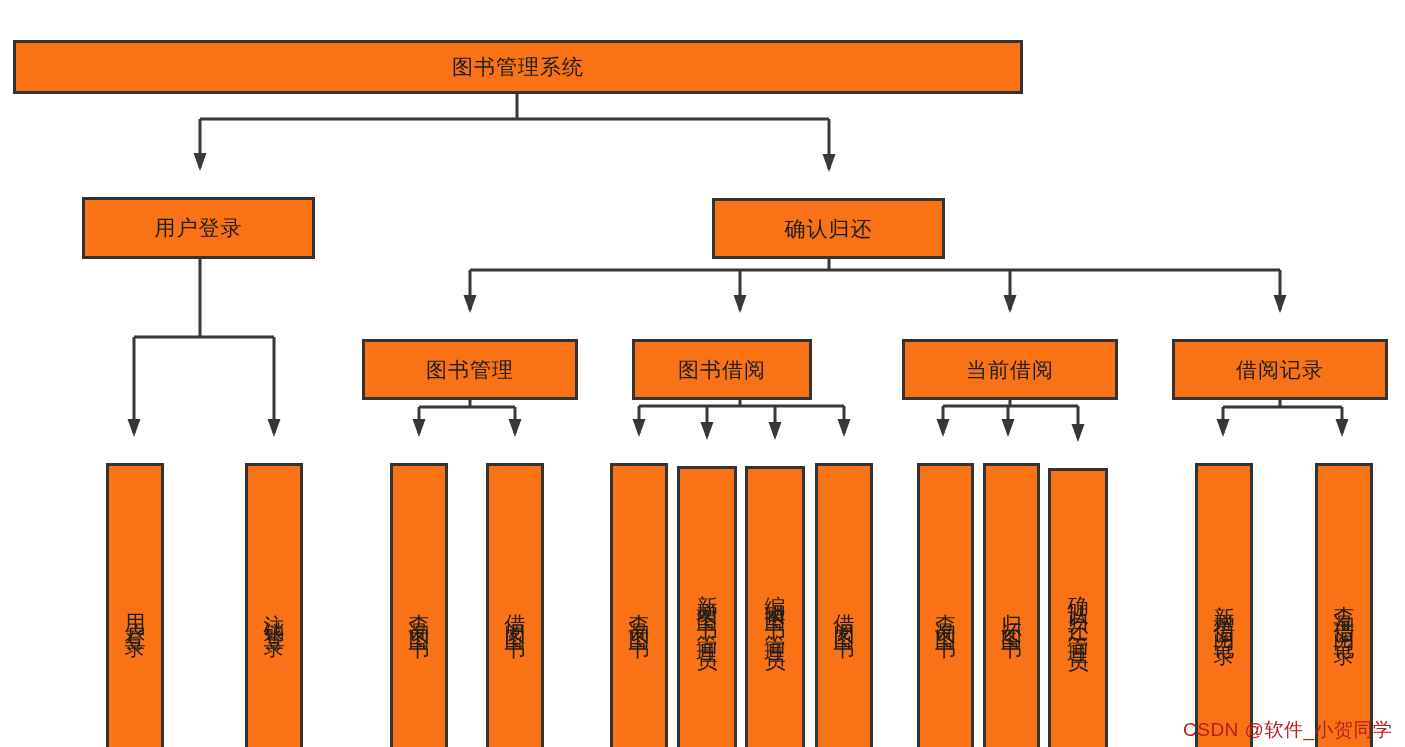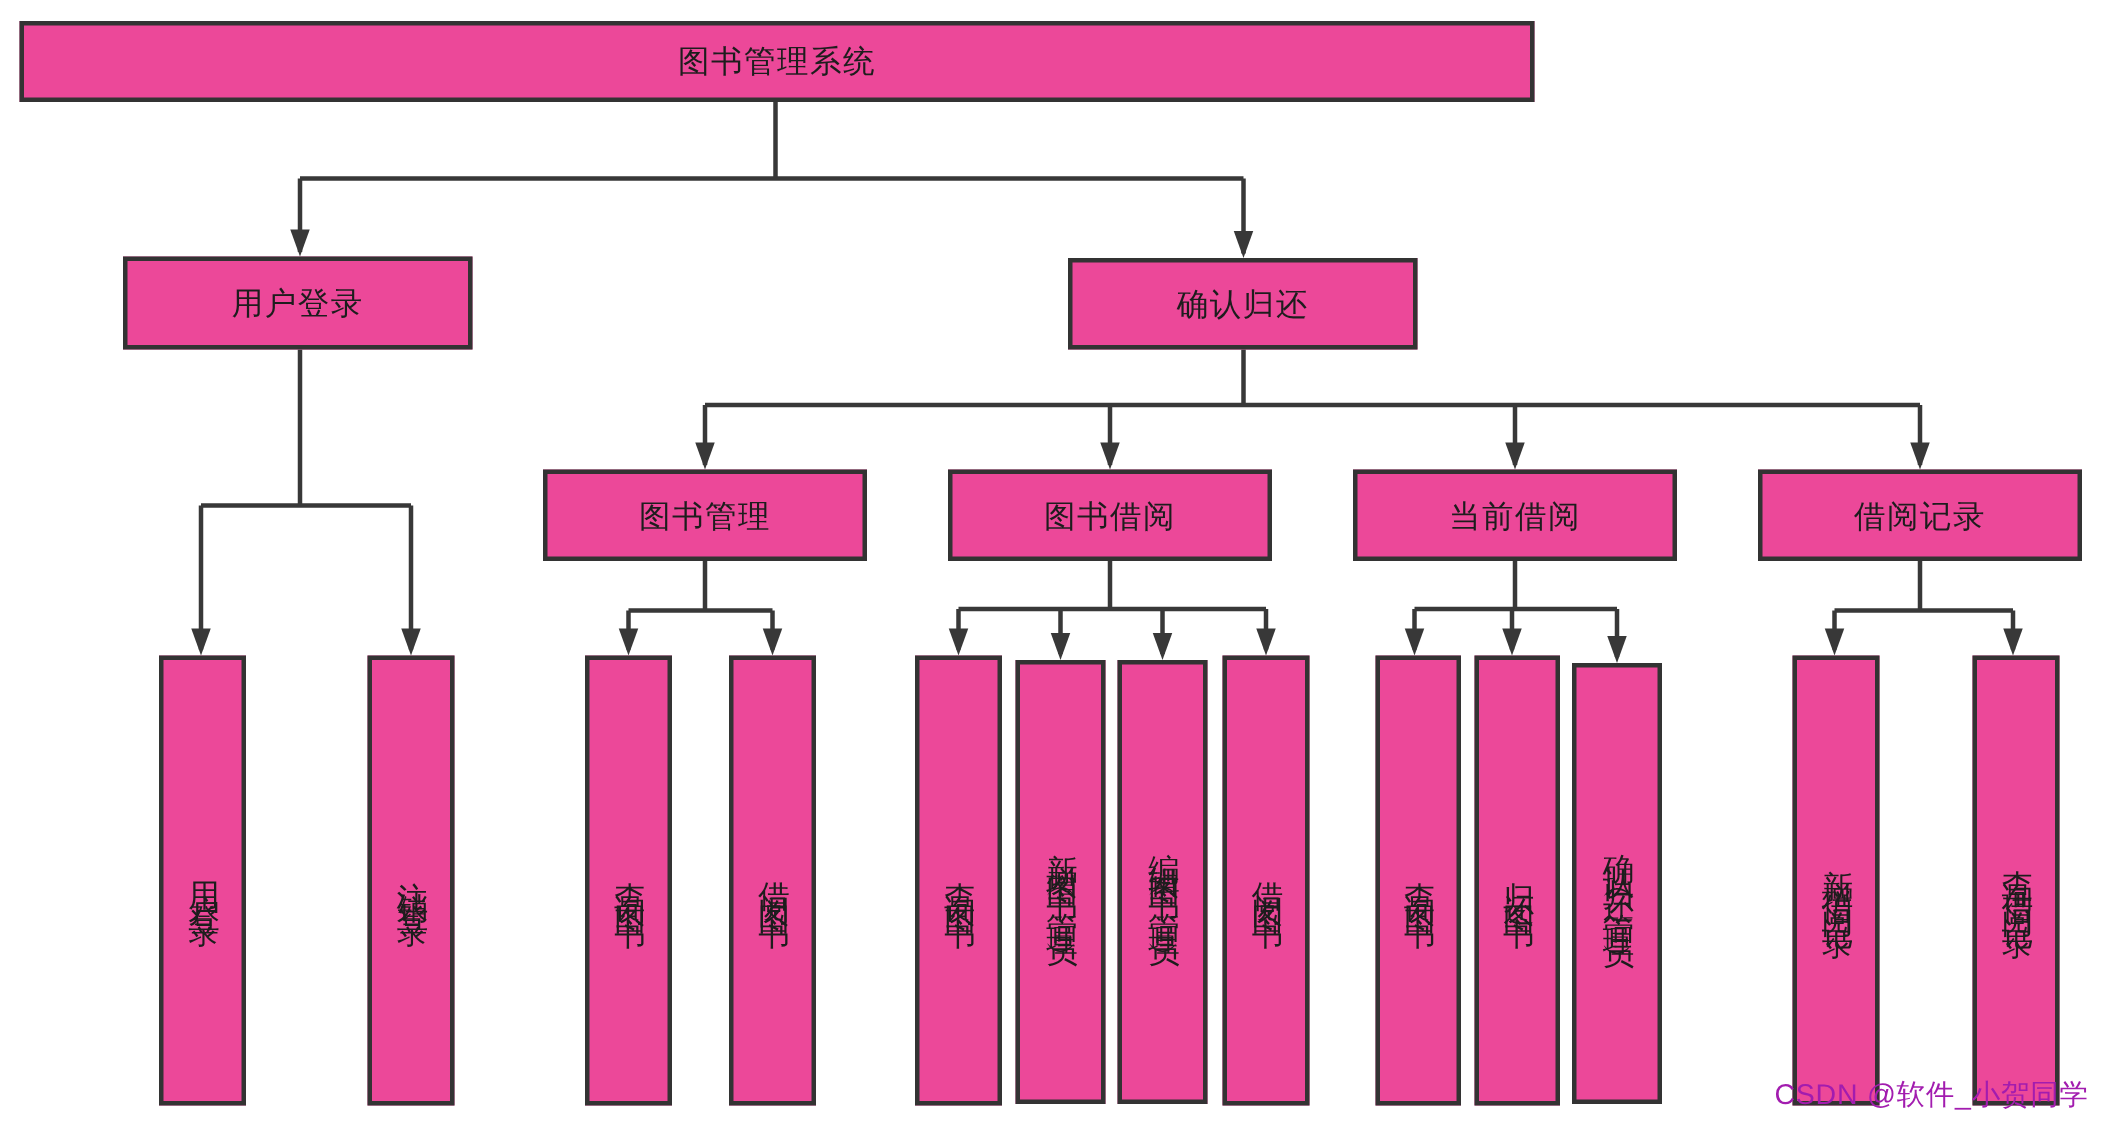--- a/index.html
+++ b/index.html
@@ -7,41 +7,42 @@
   .canvas{
     position:relative;
     width:1405px; height:747px;
     background:#ffffff;
     font-family:"Liberation Sans", sans-serif;
     overflow:hidden;
   }
   svg.wires{ position:absolute; left:0; top:0; z-index:1; }
   .node{
     position:absolute;
-    background:#ec4899;
+    background:#f97316;
     border:3px solid #333333;
     color:#1d1d1d;
     display:flex; align-items:center; justify-content:center;
     z-index:2;
+    margin-top:26px;
   }
   .h-node{ font-size:21px; letter-spacing:1px; }
   .v-node{ font-size:21px; }
   .v-node .vtxt{
     writing-mode:vertical-rl;
     text-orientation:mixed;
     letter-spacing:8px;
     line-height:1.15;
     white-space:nowrap;
   }
   .watermark{
     position:absolute;
     left:1183px; top:717px;
     z-index:5;
     font-size:19px;
-    color:#a21caf;
+    color:#b91c1c;
     letter-spacing:0.5px;
     white-space:nowrap;
   }
 </style>
 </head>
 <body>
 
 <div class="canvas">
 
   <svg class="wires" width="1405" height="747" viewBox="0 0 1405 747">
@@ -76,21 +77,21 @@
       <polygon points="1335.5,419 1348.5,419 1342,437"></polygon>
     </g>
   </svg>
 
   <div class="node h-node" style="left:13px;top:14px;width:1010px;height:54px">图书管理系统</div>
 
   <div class="node h-node" style="left:82px;top:171px;width:233px;height:62px">用户登录</div>
   <div class="node h-node" style="left:712px;top:172px;width:233px;height:61px">确认归还</div>
 
   <div class="node h-node" style="left:362px;top:313px;width:216px;height:61px">图书管理</div>
-  <div class="node h-node" style="left:632px;top:313px;width:216px;height:61px">图书借阅</div>
+  <div class="node h-node" style="left:632px;top:313px;width:180px;height:61px">图书借阅</div>
   <div class="node h-node" style="left:902px;top:313px;width:216px;height:61px">当前借阅</div>
   <div class="node h-node" style="left:1172px;top:313px;width:216px;height:61px">借阅记录</div>
 
   <div class="node v-node" style="left:106px;top:437px;width:58px;height:300px">
     <span class="vtxt">用户登录</span>
   </div>
   <div class="node v-node" style="left:245px;top:437px;width:58px;height:300px">
     <span class="vtxt">注销登录</span>
   </div>
 

